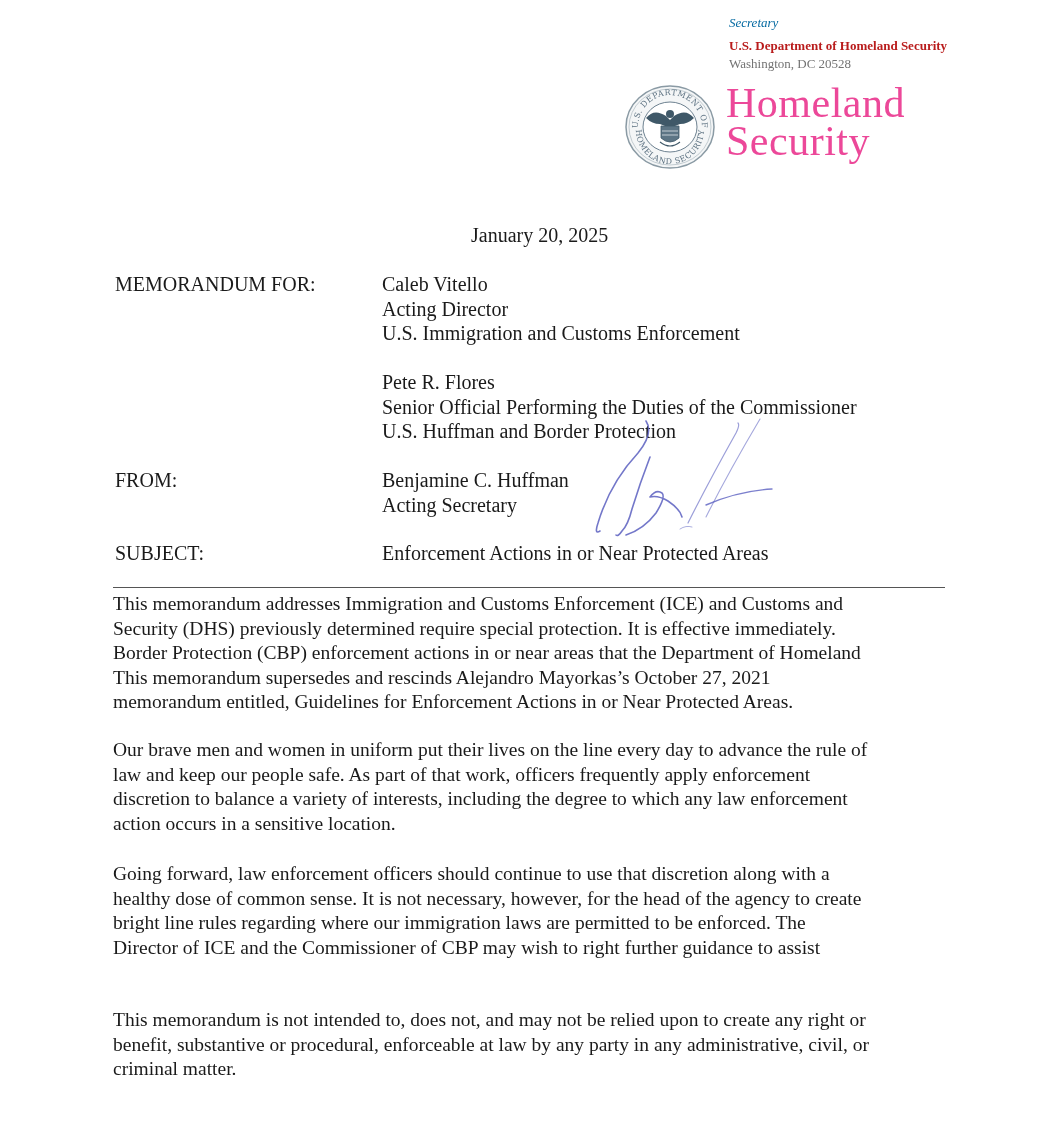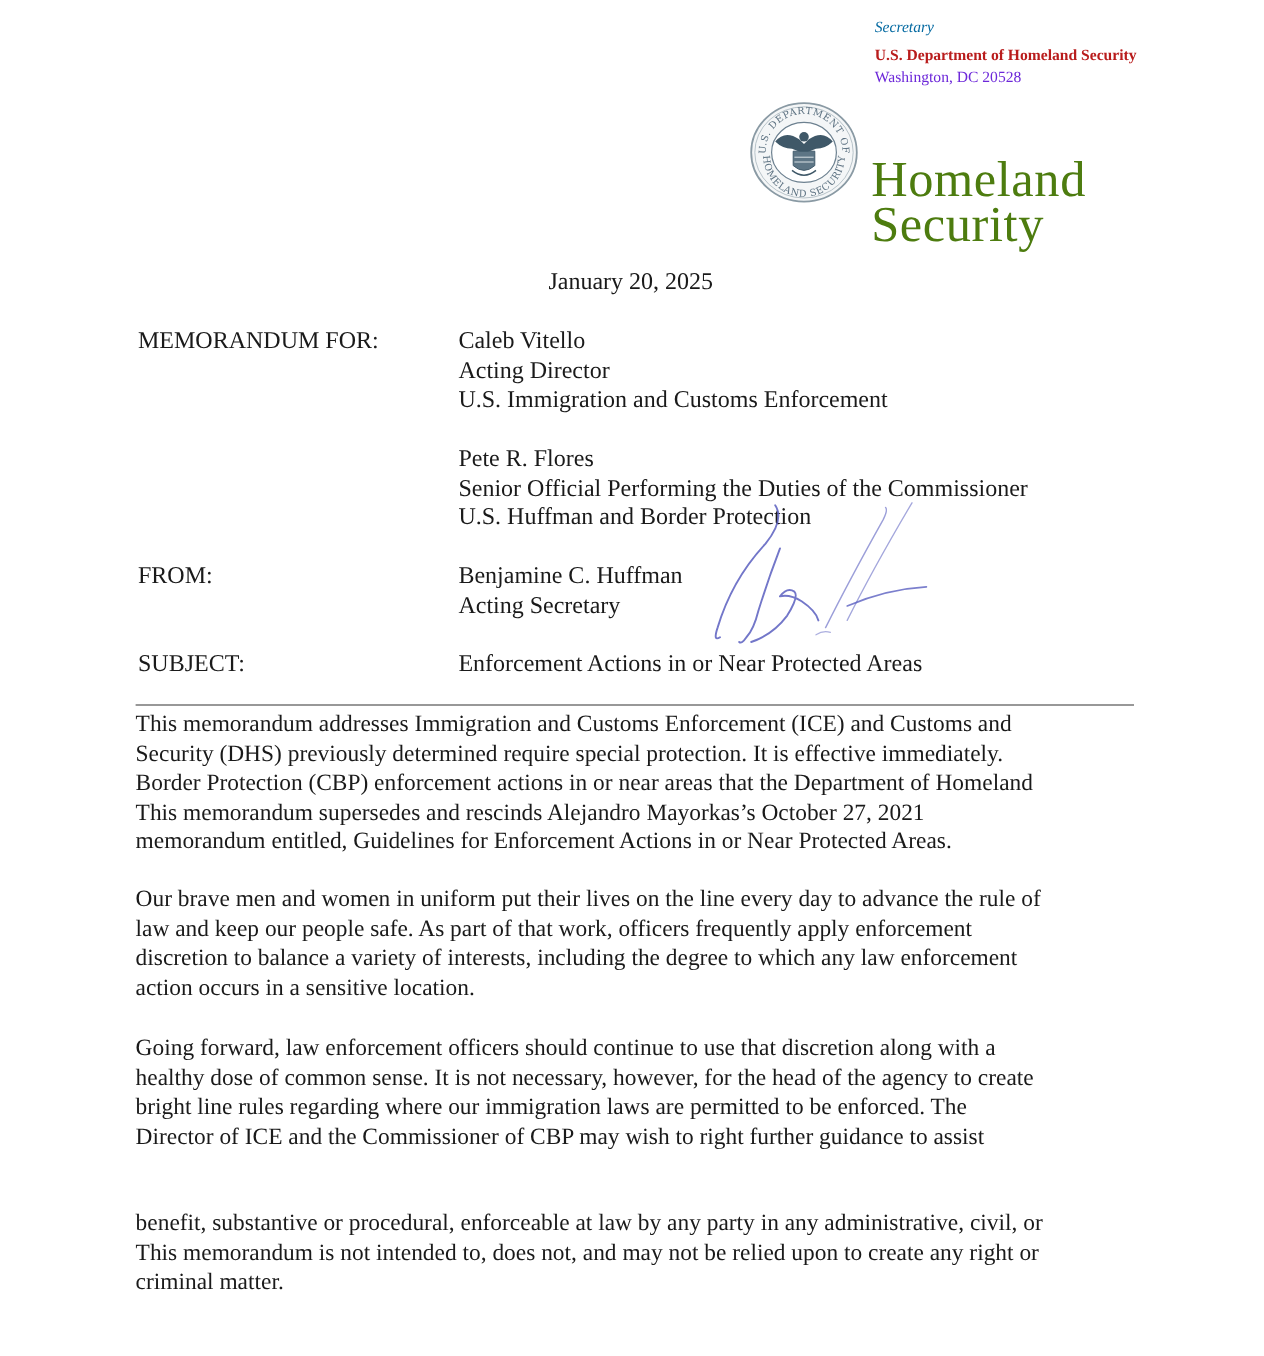--- a/index.html
+++ b/index.html
@@ -6,26 +6,26 @@
   body {
     width: 1053px; height: 1130px; position: relative; overflow: hidden;
     font-family: "Liberation Serif", "DejaVu Serif", serif;
     color: #1a1a1a;
   }
   .abs { position: absolute; }
 
   
   .lh-secretary { left: 729px; top: 15px; font-size: 13px; font-style: italic; color: #0369a1; }
   .lh-dept { left: 729px; top: 38px; font-size: 13px; font-weight: bold; color: #b91c1c; }
-  .lh-address { left: 729px; top: 56px; font-size: 13px; color: #6d28d9; }
+  .lh-address { left: 729px; top: 56px; font-size: 13px; color: #737373; }
   .lh-seal { left: 624px; top: 84px; width: 92px; height: 86px; }
-  .lh-wordmark { left: 726px; top: 84px; color: #4d7c0f; font-size: 42px; line-height: 38px; letter-spacing: 0.5px; margin-top: 47px; }
+  .lh-wordmark { left: 726px; top: 84px; color: #ec4899; font-size: 42px; line-height: 38px; letter-spacing: 0.5px; }
 
   
-  .date { left: 457px; top: 224px; font-size: 20px; }
+  .date { left: 471px; top: 224px; font-size: 20px; }
   .label { left: 115px; font-size: 20px; }
   .value { left: 370px; font-size: 20px; line-height: 24.5px; margin-left: 12px; }
   .value div { white-space: nowrap; }
 
   .rule { left: 113px; top: 587px; width: 832px; height: 0; border-top: 1.3px solid #555; }
 
   .para { left: 113px; width: 840px; font-size: 19.5px; line-height: 24.5px; }
   .para span.line { display: block; white-space: nowrap; }
 
   .signature { left: 588px; top: 413px; width: 200px; height: 130px; }
@@ -121,16 +121,16 @@
 </div>
 
 <div class="abs para" style="top:862px">
   <span class="line">Going forward, law enforcement officers should continue to use that discretion along with a</span>
   <span class="line">healthy dose of common sense.  It is not necessary, however, for the head of the agency to create</span>
   <span class="line">bright line rules regarding where our immigration laws are permitted to be enforced.  The</span>
   <span class="line">Director of ICE and the Commissioner of CBP may wish to right further guidance to assist</span>
 </div>
 
 <div class="abs para" style="top:1008px">
+  <span class="line">This memorandum is not intended to, does not, and may not be relied upon to create any right or</span>
   <span class="line">benefit, substantive or procedural, enforceable at law by any party in any administrative, civil, or</span>
-  <span class="line">This memorandum is not intended to, does not, and may not be relied upon to create any right or</span>
   <span class="line">criminal matter.</span>
 </div>
 
 </body></html>

